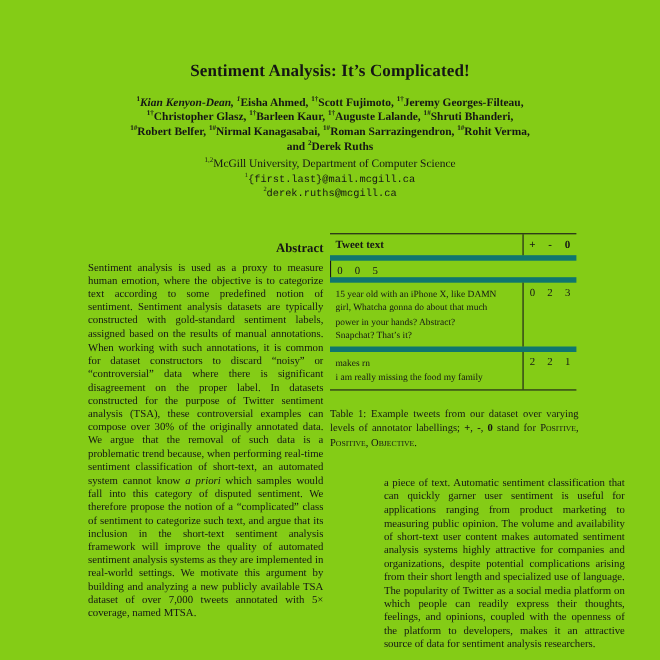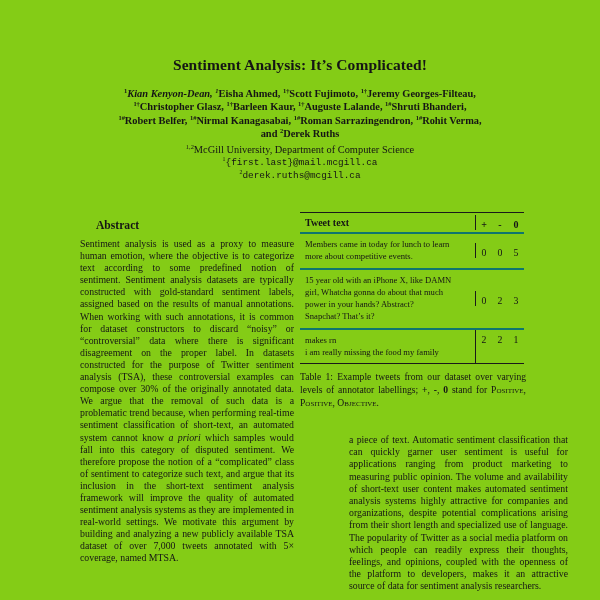--- a/index.html
+++ b/index.html
@@ -30,37 +30,37 @@
   }
   .emails{
     position:absolute;left:60px;top:156px;width:480px;
     text-align:center;
     font-family:"Liberation Mono","DejaVu Sans Mono",monospace;
     font-size:9.4px;line-height:13.2px;letter-spacing:0;
   }
   .emails sup{font-family:"Liberation Serif",serif;}
 
   .abstract-heading{
-    position:absolute;left:96px;top:219px;width:214px;
-    text-align:left;font-size:11.6px;font-weight:bold;
+    position:absolute;left:80px;top:219px;width:214px;
+    text-align:right;font-size:11.6px;font-weight:bold;
   }
   .abstract-text{
     position:absolute;left:80px;top:238px;width:214px;height:362px;
     overflow:hidden;
     font-size:9.8px;line-height:12.1px;text-align:justify;
   }
 
   
   .table1{
     position:absolute;left:300px;top:212px;width:224px;
     border-top:1.6px solid #1a1a1a;border-bottom:1.6px solid #1a1a1a;
     box-sizing:border-box;
   }
   .t-row{display:flex;align-items:stretch;}
-  .t-row.mid{border-bottom:2px solid #0f766e;align-items:center;}
+  .t-row.mid{border-bottom:5px solid #0f766e;}
   .th-text{
     flex:1;padding:4px 4px 4px 5px;
     font-size:10px;font-weight:bold;
   }
   .td-text{
     flex:1;padding:4px 4px 5px 5px;
     font-size:8.6px;line-height:12.3px;white-space:nowrap;overflow:hidden;
   }
   .vals{
     width:49px;flex:0 0 49px;border-left:1px solid #1a1a1a;
@@ -109,24 +109,20 @@
   <div class="table1" id="table1">
       <div class="t-row mid">
         <div class="th-text">Tweet text</div>
         <div class="vals hdr">
           <div class="v">+</div>
           <div class="v">-</div>
           <div class="v">0</div>
         </div>
       </div>
       <div class="t-row mid">
-        <div class="td-text">
-          <div>Members came in today for lunch to learn</div>
-          <div>more about competitive events.</div>
-        </div>
         <div class="vals">
           <div class="v">0</div>
           <div class="v">0</div>
           <div class="v">5</div>
         </div>
       </div>
       <div class="t-row mid">
         <div class="td-text">
           <div>15 year old with an iPhone X, like DAMN</div>
           <div>girl, Whatcha gonna do about that much</div>

